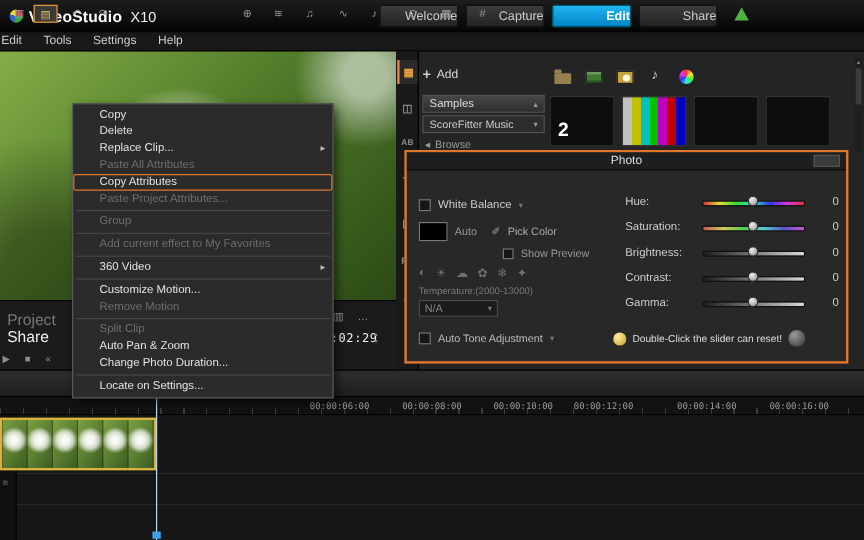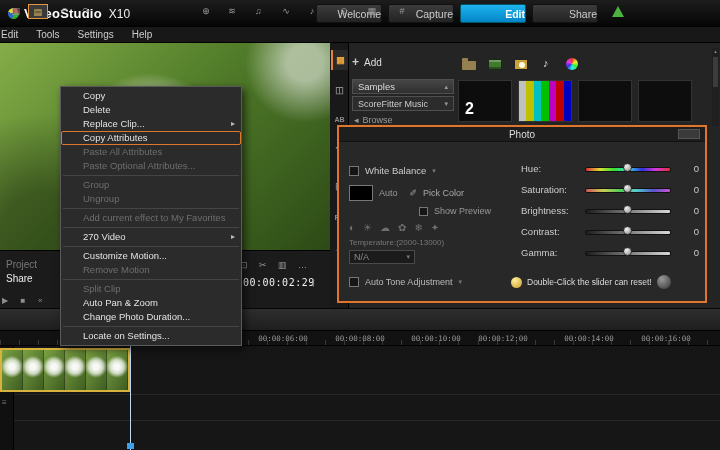--- a/index.html
+++ b/index.html
@@ -34,21 +34,21 @@
   .preview{position:absolute;left:0;top:43px;width:330px;height:207px;overflow:hidden;
     background:
       radial-gradient(circle at 150px 110px, rgba(255,255,255,.97) 0 10px, rgba(255,255,255,.85) 34px, rgba(255,255,255,.38) 62px, rgba(255,255,255,0) 80px),
       radial-gradient(circle at 305px 20px, rgba(255,255,255,.55) 0 18px, rgba(255,255,255,0) 60px),
       radial-gradient(circle at 40px 190px, rgba(0,0,0,.35) 0 40px, rgba(0,0,0,0) 120px),
       linear-gradient(135deg,#85ad48,#527d2a 45%,#2c4a16)}
   .stem{position:absolute;left:152px;top:180px;width:2px;height:70px;background:rgba(235,240,215,.55);transform:rotate(10deg)}
 
   
   .transport{position:absolute;left:0;top:250px;width:330px;height:58px;background:#1b1b1b;border-top:1px solid #000}
-  .plabel{position:absolute;font-size:10px}
+  .plabel{position:absolute;font-size:13px}
   .tc{position:absolute;left:243px;top:26px;font-family:"DejaVu Sans Mono",monospace;font-size:10px;color:#f0f0f0;letter-spacing:.5px}
   .spin{position:absolute;left:312px;top:25px;display:flex;flex-direction:column;gap:0px;font-size:5px;color:#888;line-height:6px}
   .tico{font-size:9px;color:#999;margin-right:7px}
   .pbtn{font-size:8px;color:#8d8d8d;margin-right:8px}
 
   
   .rightpanel{position:absolute;left:330px;top:43px;width:390px;height:265px;background:#242424}
   .toolstrip{position:absolute;left:330px;top:43px;width:19px;height:265px;background:#191919;border-right:1px solid #000}
   .tool{position:absolute;left:331px;width:17px;height:20px;text-align:center;line-height:20px;
         font-size:9px;font-weight:bold;color:#8a8a8a;cursor:pointer}
@@ -124,21 +124,21 @@
   .gico{position:absolute;left:2px;font-size:8px;color:#777}
   .clip{position:absolute;left:0;top:348px;width:130px;height:44px;border:2px solid #d8b23c;display:flex;overflow:hidden}
   .mini{flex:1;border-right:1px solid rgba(0,0,0,.45);
     background:
       radial-gradient(circle at 50% 42%, rgba(255,255,255,.95) 0 3px, rgba(255,255,255,.7) 7px, rgba(255,255,255,0) 11px),
       linear-gradient(120deg,#7aa142,#3e5e22)}
   .playhead{position:absolute;left:130px;top:331px;width:1px;height:119px;background:#bcd7ee;z-index:8}
   .phmark{position:absolute;left:127px;top:443px;width:7px;height:6px;background:#3da0e8;z-index:8}
 
   
-  .ctxmenu{position:absolute;left:60px;top:86px;width:182px;background:#2b2b2b;border:1px solid #5a5a5a;
+  .ctxmenu{position:absolute;left:60px;top:86px;width:218px;background:#2b2b2b;border:1px solid #5a5a5a;
            box-shadow:3px 3px 8px rgba(0,0,0,.6);z-index:30;padding:2px 0}
   .ci{position:relative;height:14px;line-height:14px;padding-left:22px;font-size:9.5px;color:#e2e2e2;cursor:pointer;white-space:nowrap}
   .ci.dis{color:#6e6e6e;cursor:default}
   .ci.hl{outline:1px solid #e0762c;outline-offset:-1px;border-radius:2px}
   .ci .sub{position:absolute;right:6px;top:0;font-size:8px;color:#bbb}
   .csep{height:1px;background:#454545;margin:2px 2px}
 </style>
 </head>
 <body>
 
@@ -360,31 +360,30 @@
   <div class="playhead"></div>
   <div class="phmark"></div>
 
   <div class="ctxmenu">
     <div class="ci">Copy</div>
     <div class="ci">Delete</div>
     <div class="ci">
       <span>Replace Clip...</span>
       <span class="sub">▸</span>
     </div>
+    <div class="ci dis">Paste All Attributes</div>
     <div class="ci hl">Copy Attributes</div>
-    <div class="ci dis">Paste All Attributes</div>
-    <div class="ci dis">Paste Optional Attributes...</div>
+    <div class="ci dis">Paste Project Attributes...</div>
     <div class="csep"></div>
     <div class="ci dis">Group</div>
-    <div class="ci dis">Ungroup</div>
     <div class="csep"></div>
     <div class="ci dis">Add current effect to My Favorites</div>
     <div class="csep"></div>
     <div class="ci">
-      <span>270 Video</span>
+      <span>360 Video</span>
       <span class="sub">▸</span>
     </div>
     <div class="csep"></div>
     <div class="ci">Customize Motion...</div>
     <div class="ci dis">Remove Motion</div>
     <div class="csep"></div>
     <div class="ci dis">Split Clip</div>
     <div class="ci">Auto Pan &amp; Zoom</div>
     <div class="ci">Change Photo Duration...</div>
     <div class="csep"></div>

